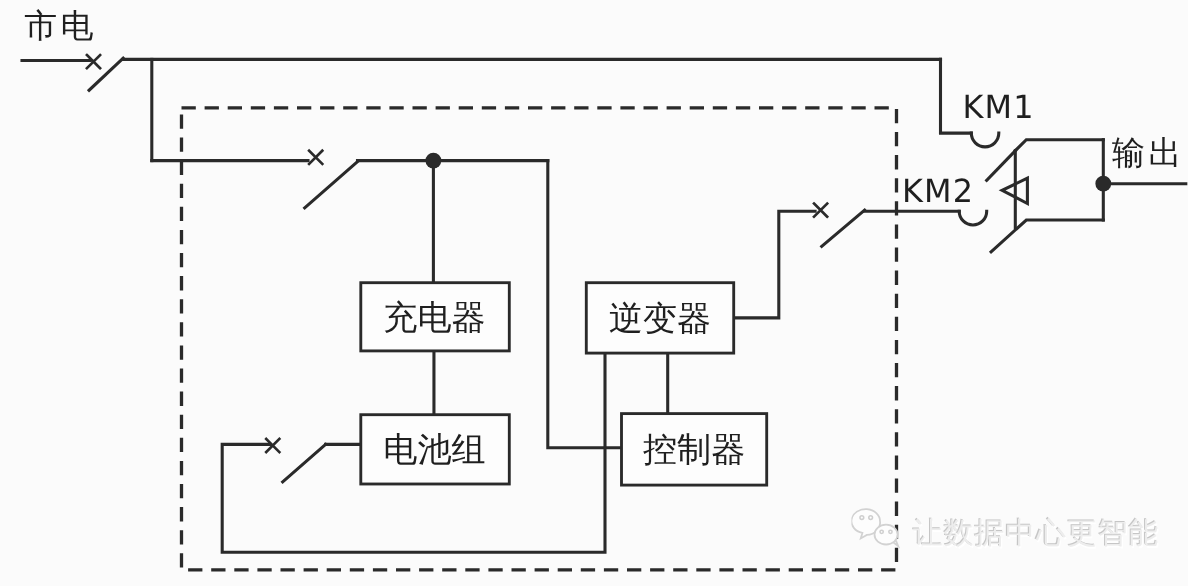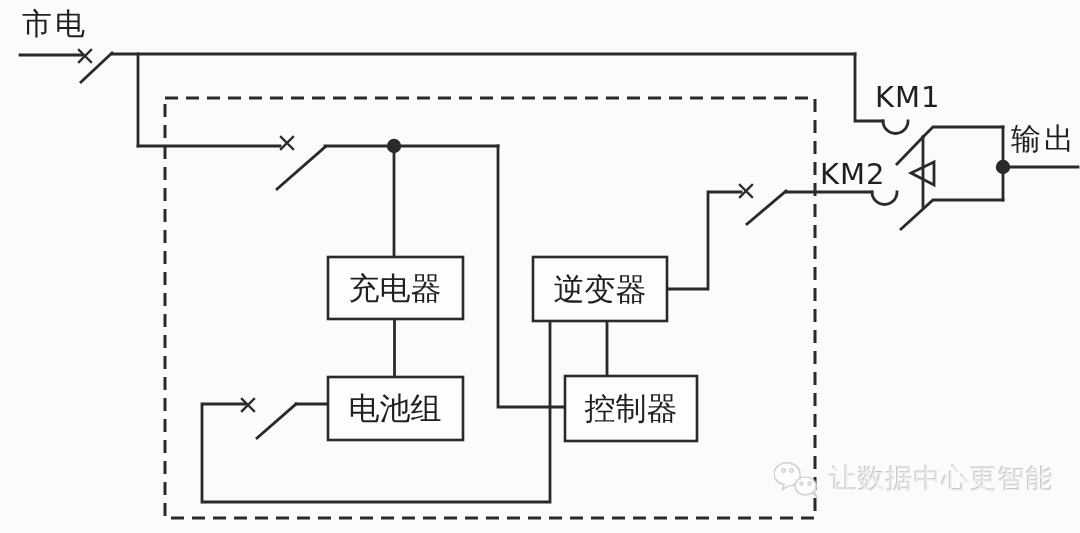--- a/index.html
+++ b/index.html
@@ -16,21 +16,21 @@
     fill:#1f1f1f;
     font-family:"DejaVu Sans","Liberation Sans",sans-serif;
     font-weight:500;
   }
   .block-label{font-size:31px;}
   .terminal-label{font-size:30px;letter-spacing:3px;}
   .km-label{font-size:29px;letter-spacing:1px;}
   .watermark{
     position:absolute;
     left:774px;top:461px;
-    display:flex;align-items:flex-start;gap:6px;
+    display:flex;align-items:flex-end;gap:6px;
     pointer-events:none;
     white-space:nowrap;
   }
   .watermark-text{
     font-size:27px;
     font-weight:500;
     letter-spacing:1px;
     color:#ededed;
     text-shadow:-1px -1px 0 #c6c6c6, 1px 1px 0 #ffffff;
   }

